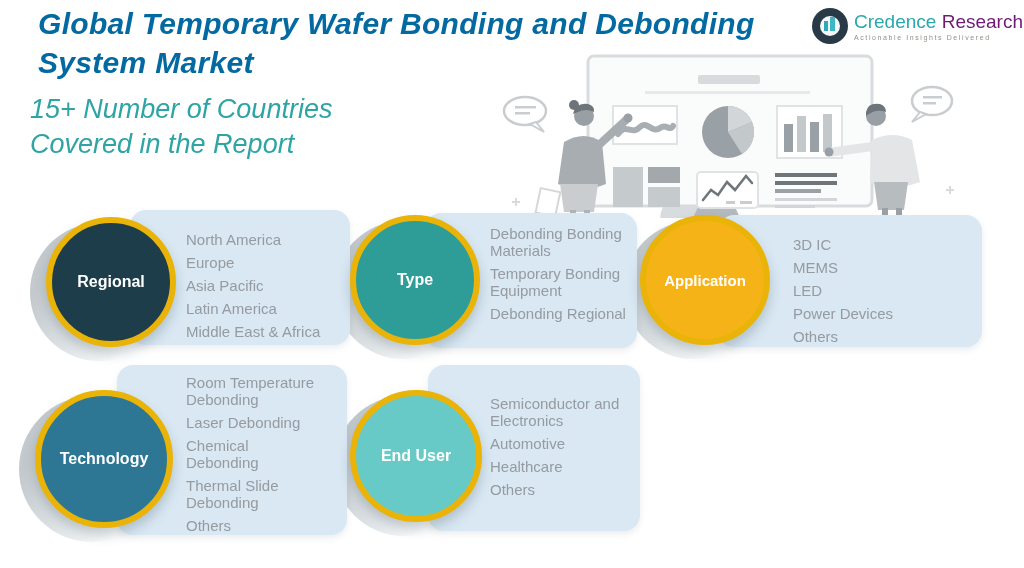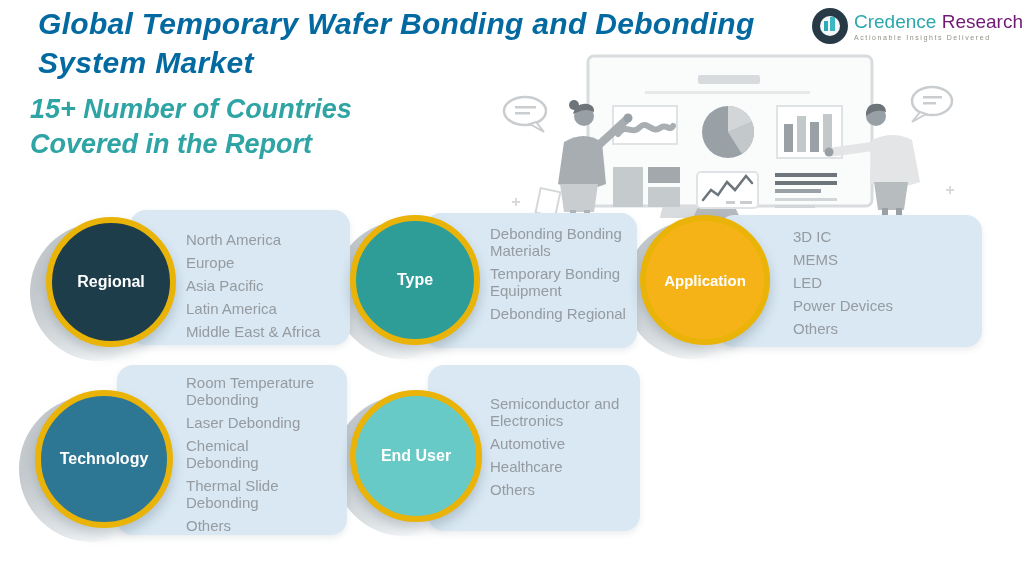--- a/index.html
+++ b/index.html
@@ -8,21 +8,21 @@
     overflow:hidden;font-family:"Liberation Sans",sans-serif;
   }
   
   .title{
     position:absolute;left:38px;top:4px;width:830px;
     font-size:30px;line-height:39px;font-weight:bold;font-style:italic;
     color:#0369a1;letter-spacing:.3px;z-index:5;
   }
   .subtitle{
     position:absolute;left:30px;top:92px;width:430px;
-    font-size:27px;line-height:35px;font-weight:bold;font-style:italic;
+    font-size:27px;line-height:35px;font-weight:normal;font-style:italic;
     color:#2ea4a5;z-index:5;
   }
   
   .logo{position:absolute;left:812px;top:8px;display:flex;align-items:flex-start;z-index:6;}
   .logo-mark{
     position:relative;width:36px;height:36px;border-radius:50%;
     background:#273a46;flex:0 0 auto;margin-right:6px;
   }
   .logo-mark .inner{position:absolute;left:8px;top:8px;width:20px;height:20px;border-radius:50%;background:#f4f7f8;}
   .logo-mark .bar1{position:absolute;left:12px;top:13px;width:4px;height:10px;background:#2fa9b5;}
@@ -183,21 +183,21 @@
       <div class="item">Temporary Bonding Equipment</div>
       <div class="item">Debonding Regional</div>
     </div>
     <div class="circle" style="left: 5px; top: 10px; width: 118px; height: 118px; background-color: rgb(46, 157, 152);">
       <span>Type</span>
     </div>
   </div>
 
   <div class="badge" style="left:635px;top:205px;width:352px;height:145px;">
     <div class="crescent" style="left:-11px;top:16px;width:138px;height:138px;"></div>
-    <div class="panel" style="left:83px;top:10px;width:264px;height:132px;padding:13px 8px 0 75px;box-sizing:border-box;">
+    <div class="panel" style="left:83px;top:10px;width:264px;height:132px;padding:21px 8px 0 75px;box-sizing:border-box;">
       <div class="item">3D IC</div>
       <div class="item">MEMS</div>
       <div class="item">LED</div>
       <div class="item">Power Devices</div>
       <div class="item">Others</div>
     </div>
     <div class="circle small-label" style="left: 5px; top: 10px; width: 118px; height: 118px; background-color: rgb(245, 179, 24);">
       <span>Application</span>
     </div>
   </div>

